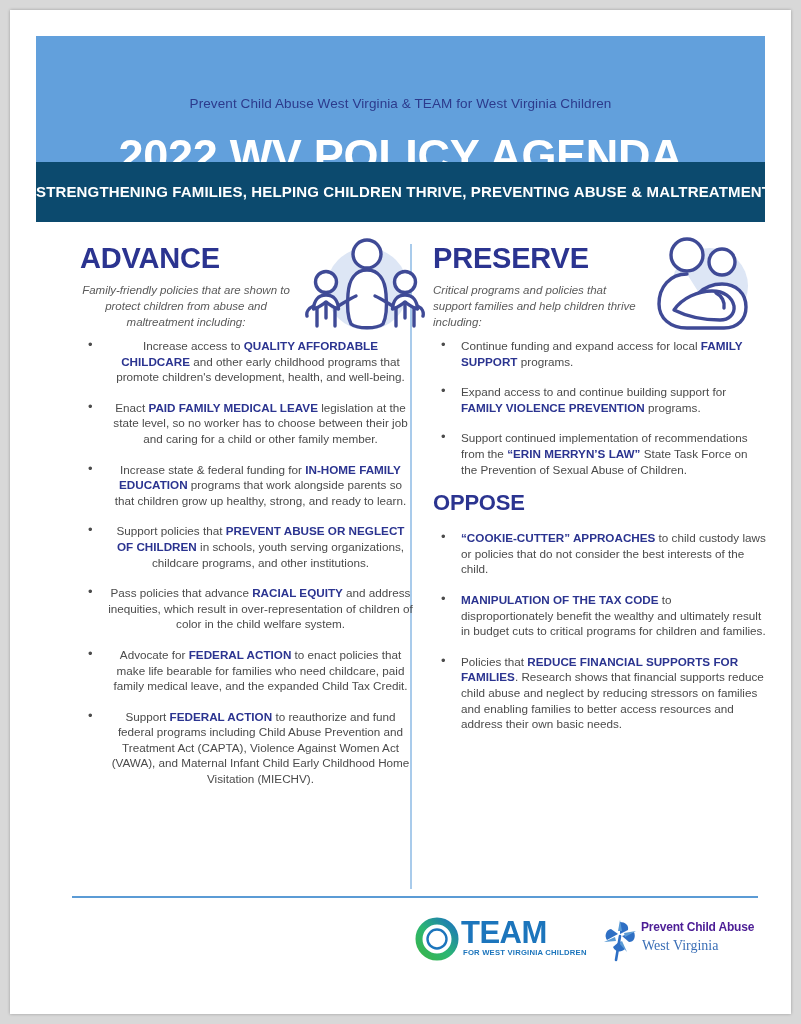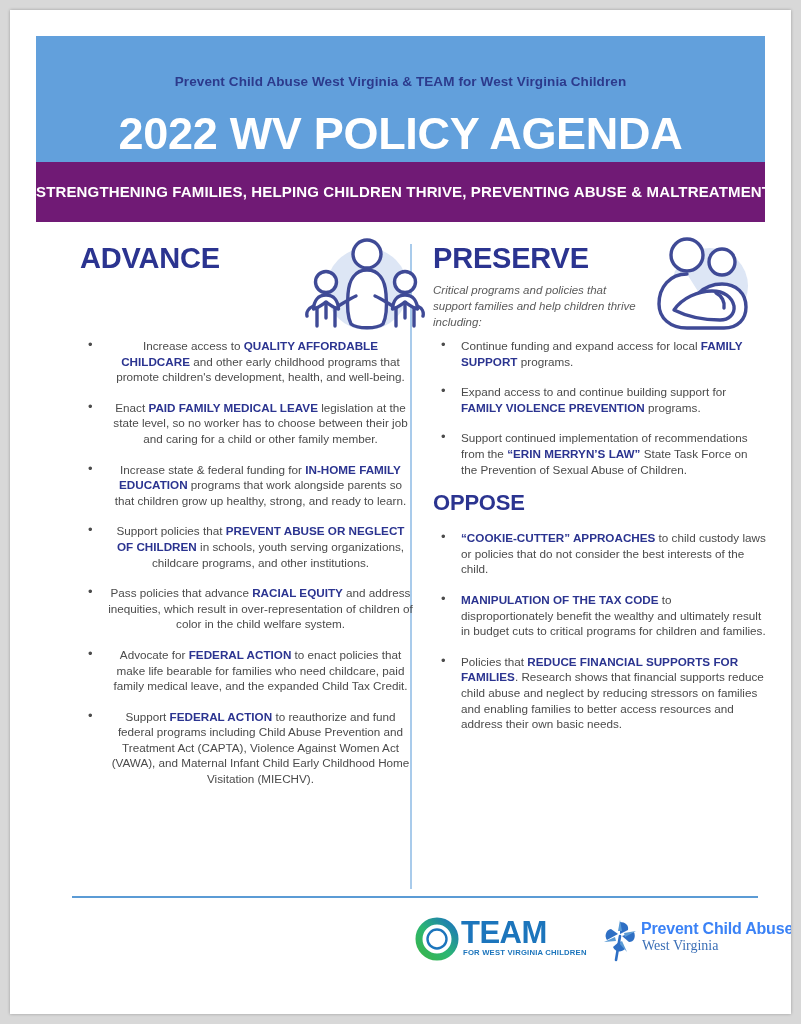--- a/index.html
+++ b/index.html
@@ -27,43 +27,43 @@
   .header-top {
     position: absolute;
     left: 26px;
     top: 26px;
     width: 729px;
     height: 126px;
     background: #62a0dc;
     text-align: center;
   }
   .header-org {
-    margin-top: 38px;
+    margin-top: 60px;
     color: #2c3a8c;
     font-size: 13.5px;
-    font-weight: bold;
+    font-weight: normal;
     letter-spacing: 0.1px;
     white-space: nowrap;
   }
   .header-title {
     margin-top: 22px;
     color: #ffffff;
     font-size: 45px;
     font-weight: bold;
     letter-spacing: -0.3px;
     line-height: 1;
     white-space: nowrap;
   }
   .header-bar {
     position: absolute;
     left: 26px;
     top: 152px;
     width: 729px;
     height: 60px;
-    background: #701a75;
+    background: #0c4a6e;
     text-align: center;
   }
   .header-bar-text {
     color: #ffffff;
     font-size: 15px;
     font-weight: bold;
     letter-spacing: 0.15px;
     line-height: 60px;
     white-space: nowrap;
   }
@@ -213,22 +213,22 @@
     position: absolute;
     left: 565px;
     top: 10px;
     width: 170px;
     height: 50px;
   }
   .pca-name {
     position: absolute;
     left: 40px;
     top: 3px;
-    color: #3b82f6;
-    font-size: 16px;
+    color: #4c1d95;
+    font-size: 12px;
     font-weight: bold;
     letter-spacing: -0.2px;
     line-height: 1;
     white-space: nowrap;
   }
   .pca-state {
     position: absolute;
     left: 41px;
     top: 21px;
     color: #3b6fb6;
@@ -252,20 +252,21 @@
     <div class="header-bar-text">STRENGTHENING FAMILIES, HELPING CHILDREN THRIVE, PREVENTING ABUSE &amp; MALTREATMENT</div>
   </div>
 
   <div class="columns">
 
     <div class="v-divider"></div>
 
     <div class="col col-left">
       <div class="section-head">
         <div class="section-title">ADVANCE</div>
+        <div class="section-sub">Family-friendly policies that are shown to protect children from abuse and maltreatment including:</div>
         <div class="section-icon">
           <svg width="120" height="104" viewBox="0 0 120 104">
             <circle cx="62" cy="55" r="41" fill="#dde6f5"></circle>
             <g fill="#ffffff" stroke="#3f4a96" stroke-width="3.4" stroke-linecap="round" stroke-linejoin="round">
               <circle cx="62" cy="20" r="14"></circle>
               <path d="M62 36 C50 36 44 46 43 60 C42 72 43 84 46 90 C52 95 72 95 78 90 C81 84 82 72 81 60 C80 46 74 36 62 36 Z"></path>
               <circle cx="21" cy="48" r="10.5"></circle>
               <path d="M21 61 C13 61 9 67 8.5 75 C13 74 18 70 21 68 C24 70 29 74 33.5 75 C33 67 29 61 21 61 Z"></path>
               <path d="M12 74 L12 92 M21 70 L21 84 M30 74 L30 92"></path>
               <path d="M8.5 72 C4 74 1 78 2 82"></path>

